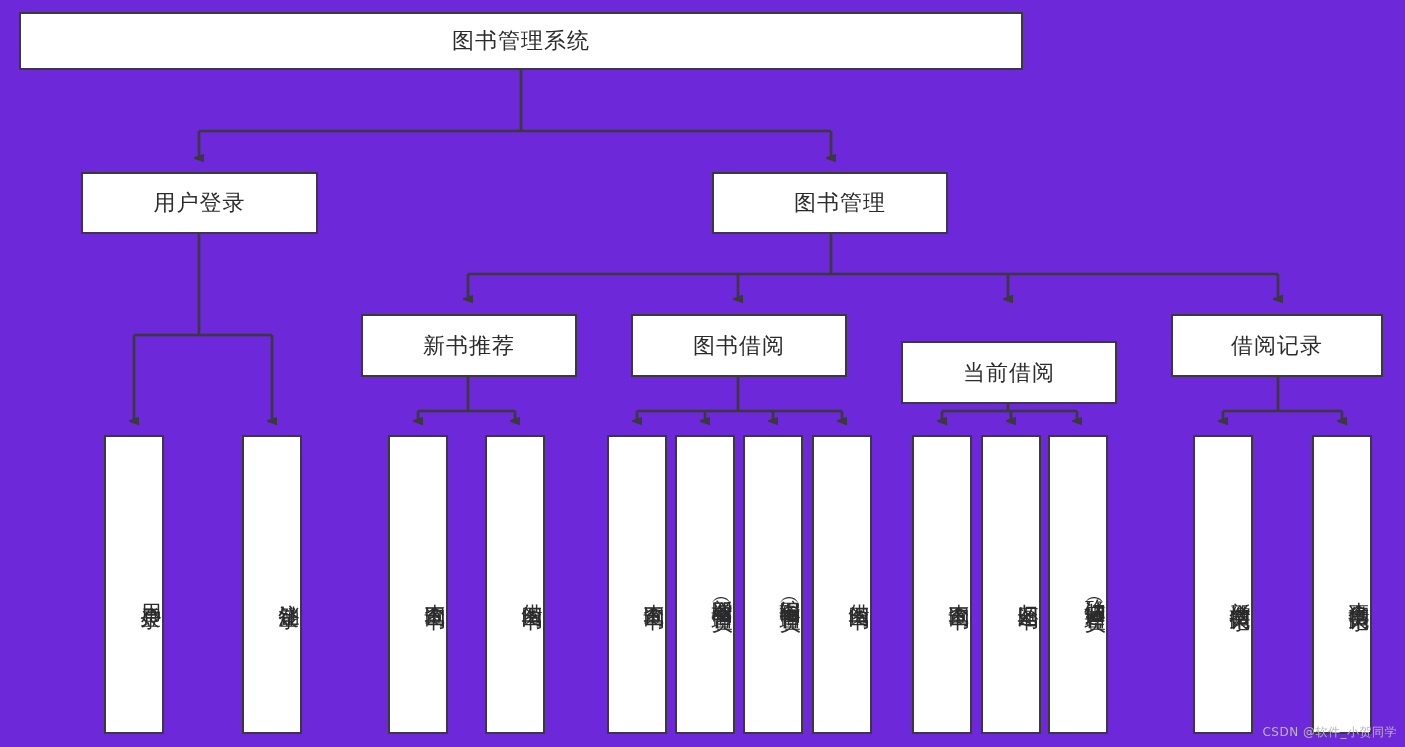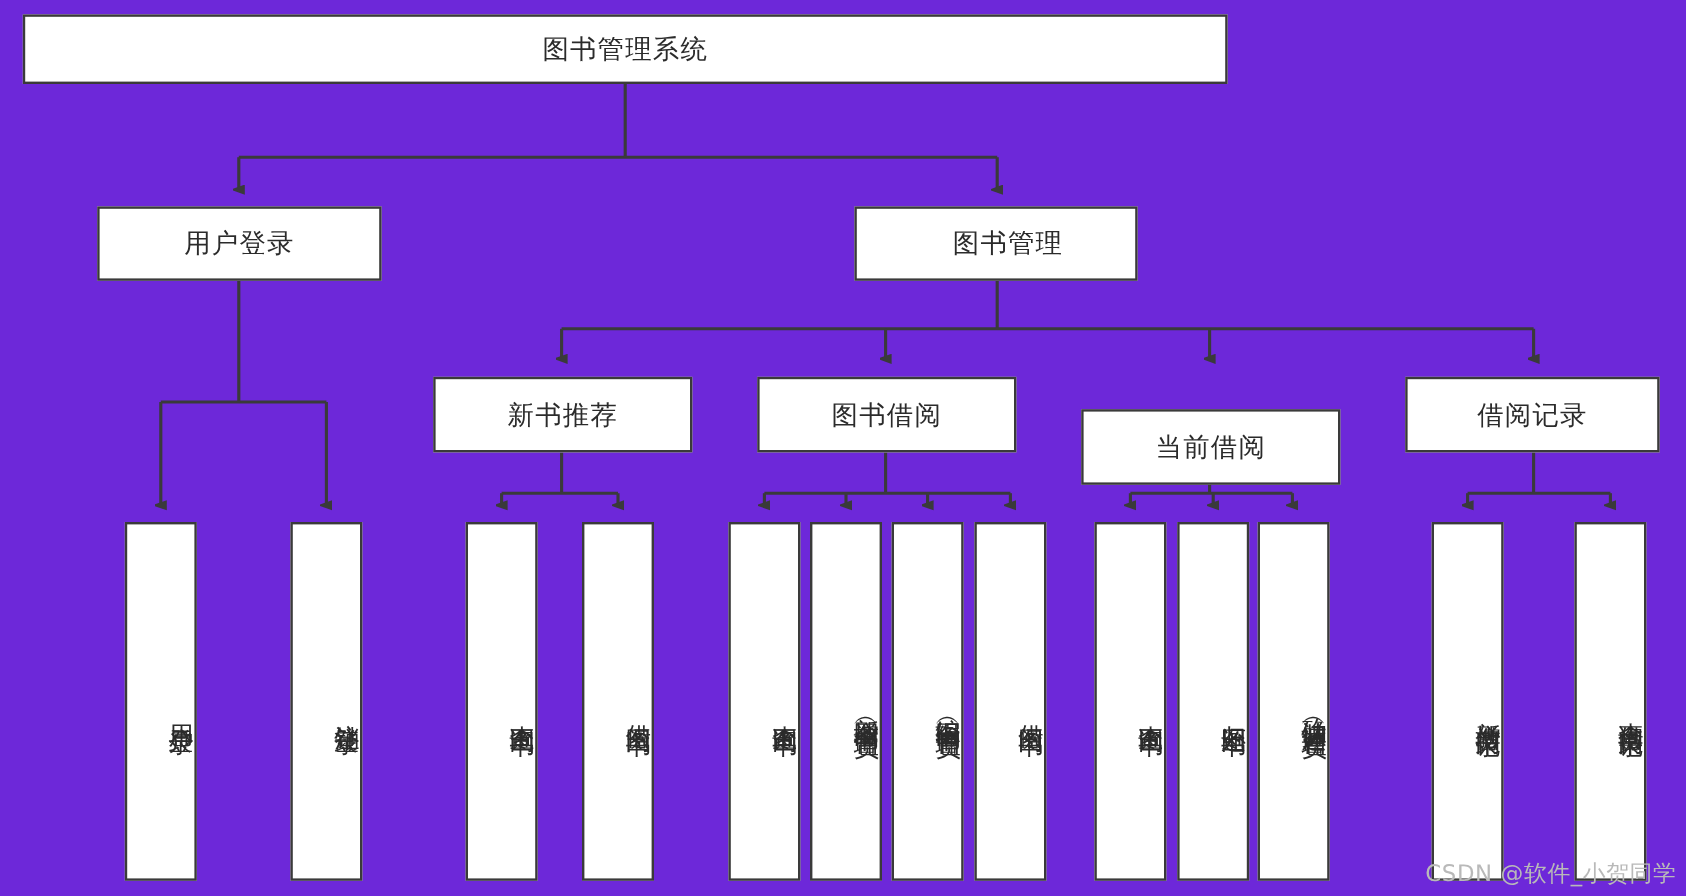--- a/index.html
+++ b/index.html
@@ -50,21 +50,21 @@
   }
   .node.vert .lbl {
     writing-mode: vertical-rl;
     text-orientation: upright;
     line-height: 1.08;
   }
   .watermark {
     position: absolute;
     right: 8px;
     bottom: 6px;
-    font-size: 19px;
+    font-size: 12px;
     color: #b9b9b9;
     letter-spacing: 0.5px;
     white-space: nowrap;
   }
 </style>
 </head>
 <body>
 
 <div id="canvas">
 

